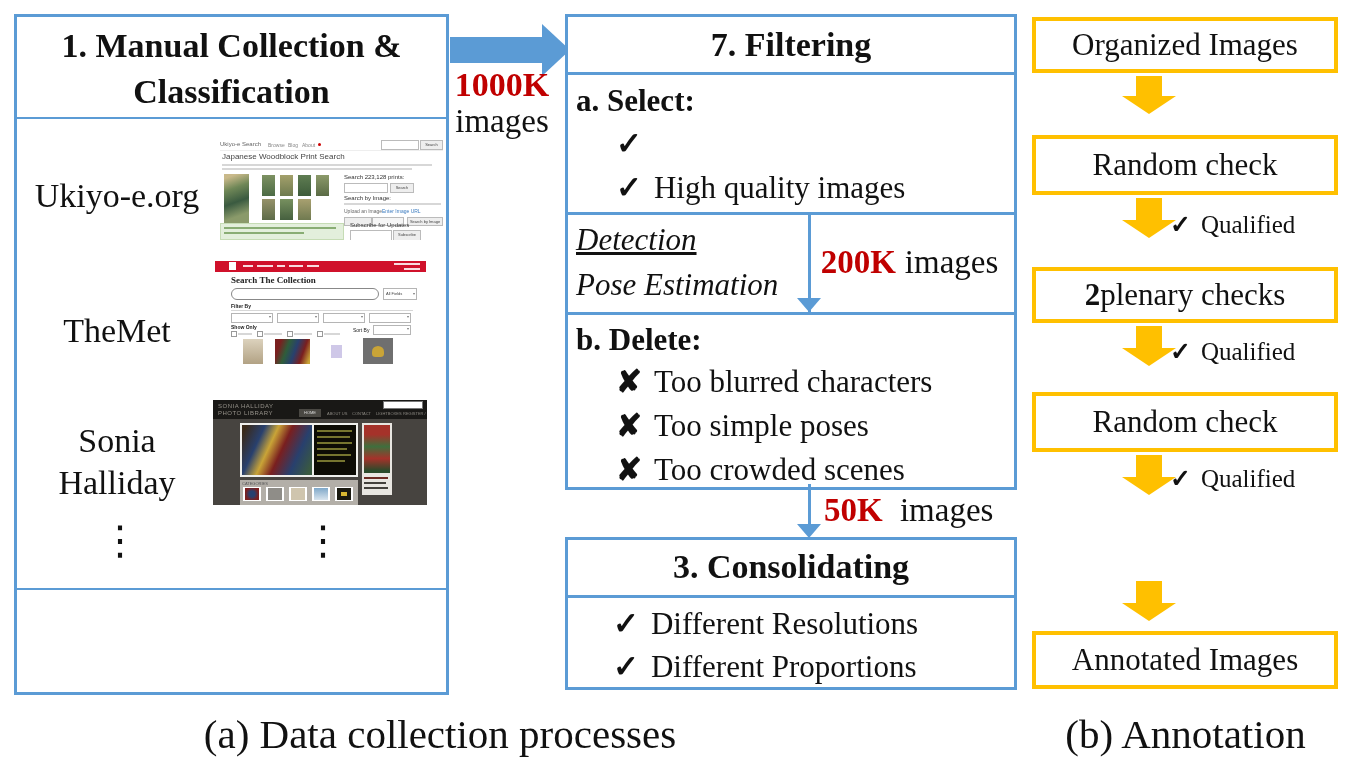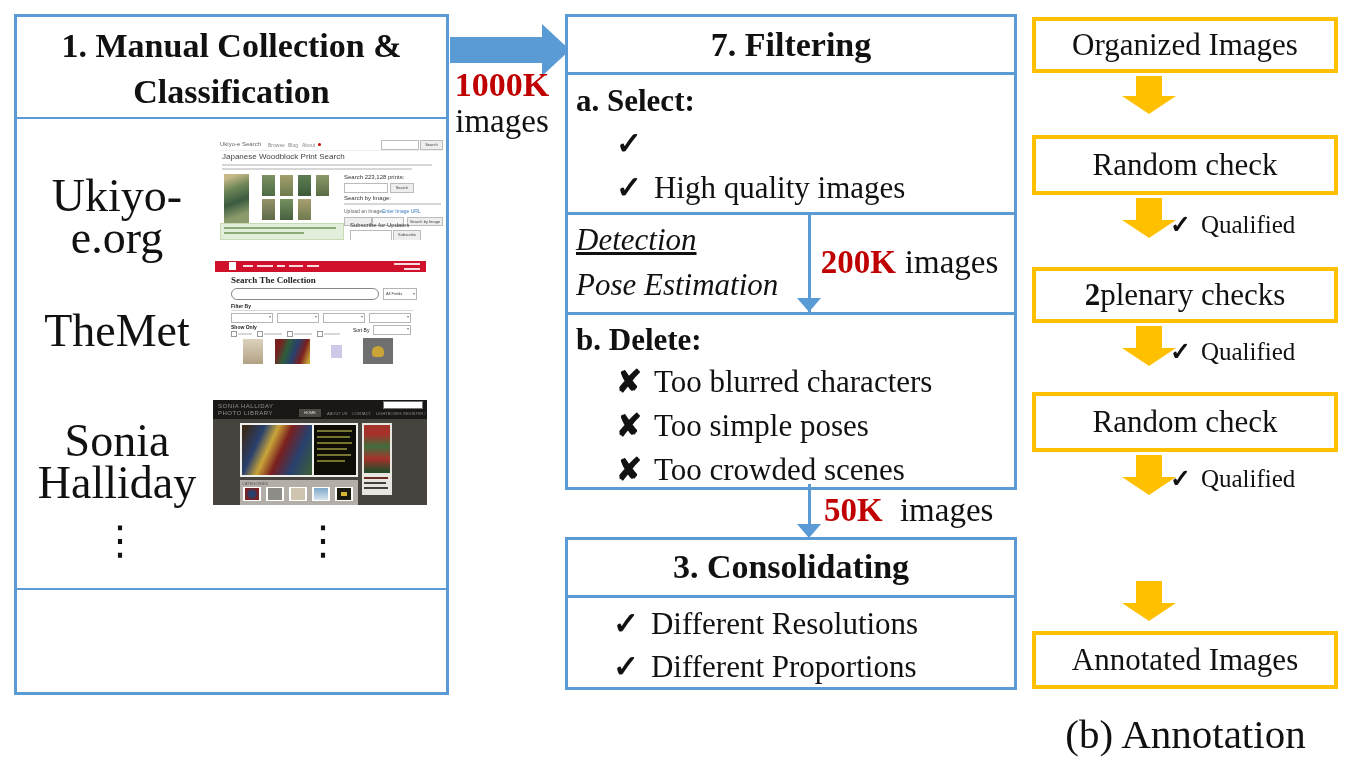--- a/index.html
+++ b/index.html
@@ -14,21 +14,21 @@
   .bluebox{position:absolute;border:3px solid #5B9BD5;background:#fff}
   .divider-h{position:absolute;left:0;right:0;height:3px;background:#5B9BD5}
   .divider-h2{position:absolute;left:0;right:0;height:2px;background:#5B9BD5}
   .divider-v{position:absolute;width:3px;background:#5B9BD5}
   .bhead{position:absolute;width:0;height:0;border-left:12px solid transparent;
          border-right:12px solid transparent;border-top:14px solid #5B9BD5}
   .bline{position:absolute;width:3px;background:#5B9BD5}
 
   .heading34{font-size:34px;font-weight:bold;line-height:46px}
   .item31{font-size:31px;line-height:44px;white-space:nowrap}
-  .lab34{font-size:46px;line-height:42px}
+  .lab34{font-size:34px;line-height:42px}
   .caption{font-size:41px;line-height:48px;text-align:center}
   .flowrow{position:absolute;display:flex;align-items:flex-start}
   .gl{display:inline-block;margin-right:12px}
 
   
   .obox{position:absolute;left:1032px;width:298px;border:4px solid #FFC000;background:#fff;
         display:flex;align-items:center;justify-content:center;font-size:31px;white-space:nowrap}
   .oshaft{position:absolute;left:1136px;width:26px;background:#FFC000}
   .ohead{position:absolute;left:1122px;width:0;height:0;border-left:27px solid transparent;
          border-right:27px solid transparent;border-top:18px solid #FFC000}
@@ -273,20 +273,21 @@
     <div class="flowrow item31" style="left:45px;top:62px">
       <span class="gl bold">✓</span>
       <span>Different Resolutions</span>
     </div>
     <div class="flowrow item31" style="left:45px;top:105px">
       <span class="gl bold">✓</span>
       <span>Different Proportions</span>
     </div>
   </div>
 
+  <div class="abs caption" style="left:120px;top:710px;width:640px">(a) Data collection processes</div>
 
   <div class="obox" style="top:17px;height:48px">
     <b></b>
       <span>Organized Images</span>
   </div>
   <div class="oshaft" style="top:76px;height:20px"></div>
   <div class="ohead" style="top:96px"></div>
 
   <div class="obox" style="top:135px;height:52px">
     <b></b>

